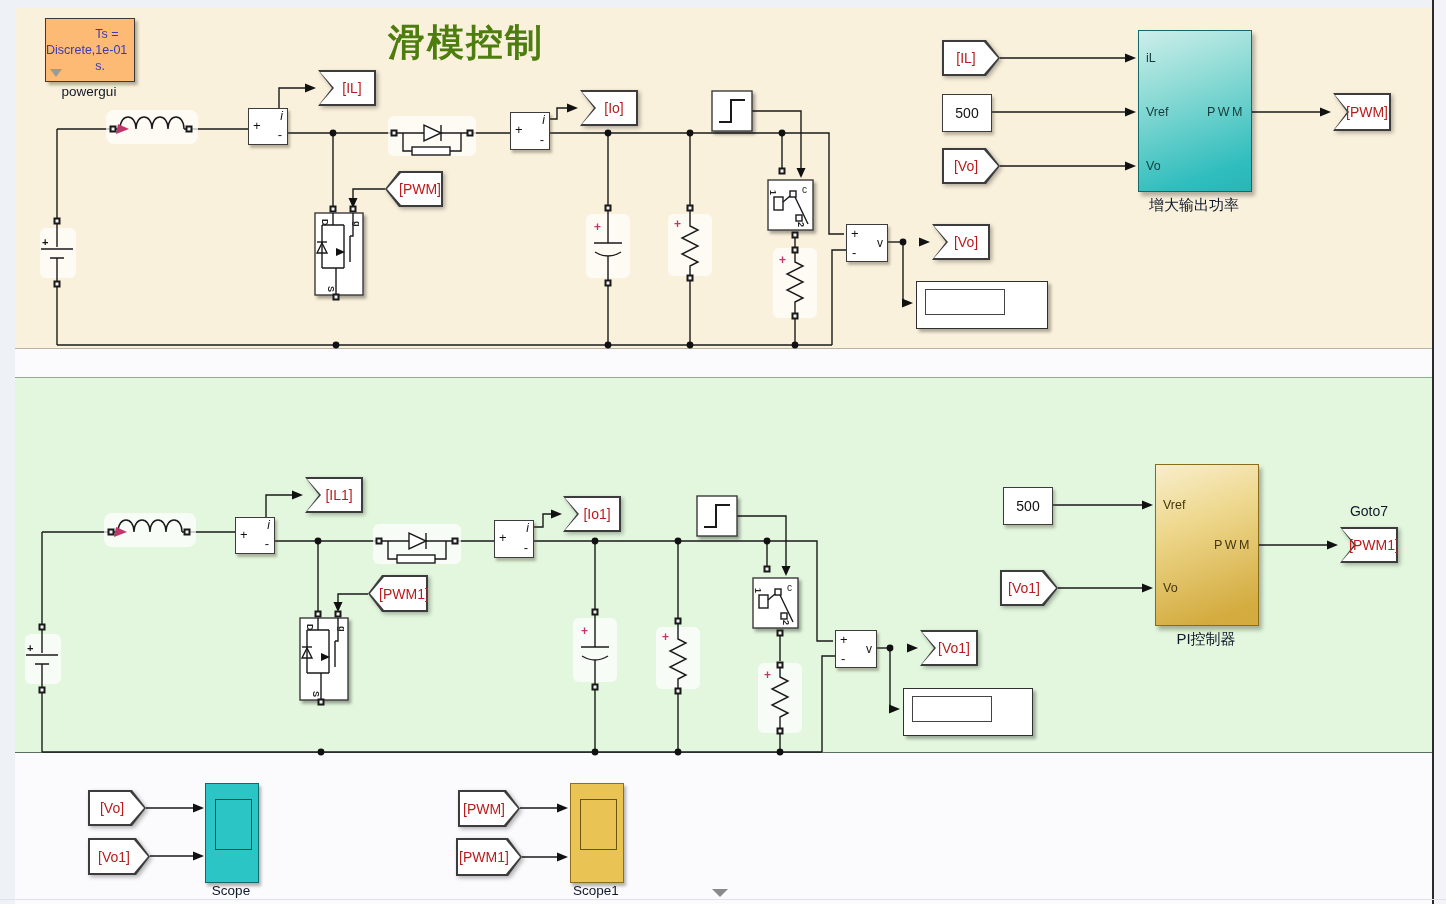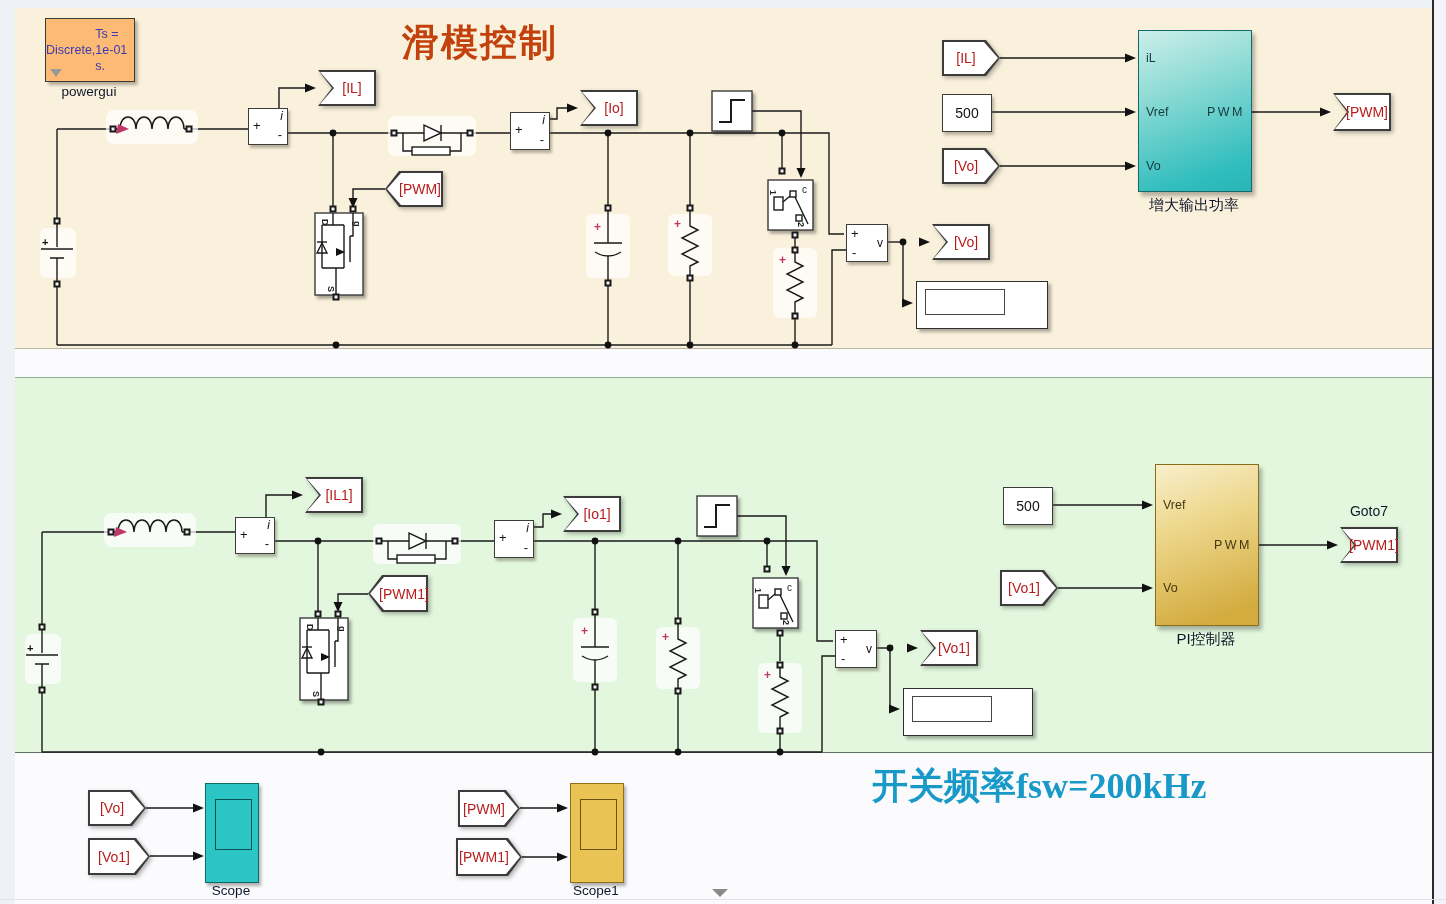--- a/index.html
+++ b/index.html
@@ -48,21 +48,21 @@
   .ctrl .p{position:absolute;font-size:12.5px;color:#143b3b;height:14px;line-height:14px;}
   .ctrl.gold .p{color:#443610;}
   .p.pwm{letter-spacing:2.5px;}
   .scope{position:absolute;border:1.6px solid;box-shadow:2px 3px 3px rgba(0,0,0,0.3);}
   .scope.teal{background:#2cc5c5;border-color:#0f6a6a;}
   .scope.gold{background:#e9c455;border-color:#8f6f1a;}
   .scope .scr{position:absolute;left:9px;top:15px;width:35px;height:49px;border:1.6px solid;}
   .scope.teal .scr{border-color:#0a5252;}
   .scope.gold .scr{border-color:#6b5310;}
   .lbl{position:absolute;font-size:13.5px;color:#0f172a;text-align:center;}
-  .title{position:absolute;font-weight:bold;color:#c2410c;text-align:right;}
+  .title{position:absolute;font-weight:bold;color:#4d7c0f;text-align:left;}
   .notes{position:absolute;font-family:"Liberation Serif",serif;font-weight:bold;color:#1899c7;font-size:36px;line-height:43px;white-space:nowrap;}
   .tri-down{position:absolute;width:0;height:0;border-left:8px solid transparent;border-right:8px solid transparent;border-top:8px solid #8a8a8a;}
 </style>
 </head>
 <body>
 
 <div id="root">
 
   <div class="band" style="left:0;top:0;width:15px;height:904px;background:#eef1f5;"></div>
   <div class="band" style="left:0;top:0;width:1446px;height:8px;background:#eef1f5;"></div>
@@ -495,16 +495,15 @@
   <div class="tag fr" style="left:456px;top:838px;width:66px;height:38px;">
     <div class="shp"></div>
       <div class="txt">[PWM1]</div>
   </div>
   <div class="scope gold" style="left:570px;top:783px;width:52px;height:98px;">
     <div class="scr"></div>
   </div>
   <div class="lbl" style="left:556px;top:883px;width:80px;">Scope1</div>
 
   <div class="notes" style="left:872px;top:765px;">
-    <div>开关频率fsw=200kHz</div>
   </div>
 
 </div>
 
 </body></html>

